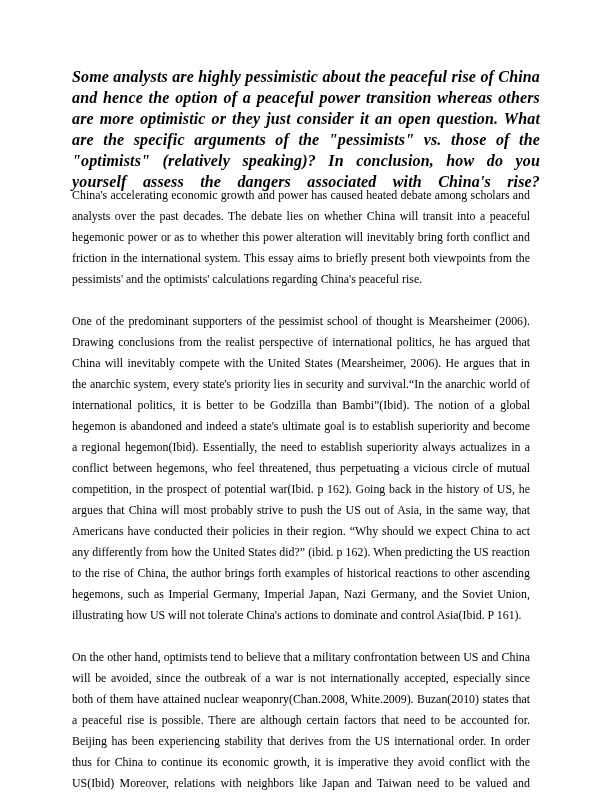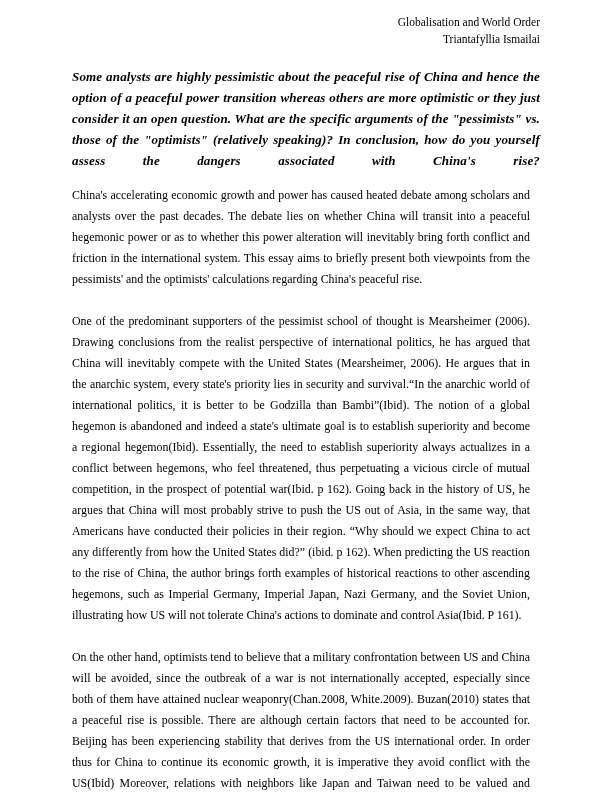--- a/index.html
+++ b/index.html
@@ -36,21 +36,21 @@
   }
 
   
   .prompt-block {
     position: absolute;
     left: 72px;
     width: 468px;
     top: 66px;
     font-style: italic;
     font-weight: bold;
-    font-size: 13px;
+    font-size: 16px;
     line-height: 21px;
     text-align: justify;
     text-justify: inter-word;
     letter-spacing: 0.15px;
   }
   
   .prompt-block::after {
     content: "";
     display: inline-block;
     width: 100%;
@@ -74,24 +74,20 @@
   }
   .body-text p:last-child {
     margin-bottom: 0;
   }
 </style>
 </head>
 <body>
 
 <div class="page">
 
-  <div class="doc-header">
-    <span class="hdr-line">Globalisation and World Order</span>
-    <span class="hdr-line">Triantafyllia Ismailai</span>
-  </div>
 
   <div class="prompt-block">Some analysts are highly pessimistic about the peaceful rise of China and hence the option of a peaceful power transition whereas others are more optimistic or they just consider it an open question. What are the specific arguments of the "pessimists" vs. those of  the "optimists" (relatively speaking)? In conclusion, how do you yourself assess the dangers associated with China's rise?</div>
 
   <div class="body-text">
     <p>China's accelerating economic growth and power has caused heated debate among scholars and analysts over the past decades. The debate lies on whether China will transit into a peaceful hegemonic power or as to whether this power alteration will inevitably bring forth conflict and friction in the international system. This essay aims to briefly present both viewpoints from the pessimists' and the optimists' calculations regarding China's peaceful rise.</p>
     <p>One of the predominant supporters of the pessimist school of thought is Mearsheimer (2006). Drawing conclusions from the realist perspective of international politics, he has argued that China will inevitably compete with the United States (Mearsheimer, 2006). He argues that in the anarchic system, every state's priority lies in security and survival.“In the anarchic world of international politics, it is better to be Godzilla than Bambi”(Ibid). The notion of a global hegemon is abandoned and indeed a state's ultimate goal is to establish superiority and become a regional hegemon(Ibid). Essentially, the need to establish superiority always actualizes in a conflict between hegemons, who feel threatened, thus perpetuating a vicious circle of mutual competition, in the prospect of potential war(Ibid. p 162). Going back in the history of US, he argues that China will most probably strive to push the US out of Asia, in the same way, that Americans have conducted their policies in their region. “Why should we expect China to act any differently from how the United States did?” (ibid. p 162). When predicting the US reaction to the rise of China, the author brings forth examples of historical reactions to other ascending hegemons, such as Imperial Germany, Imperial Japan, Nazi Germany, and the Soviet Union, illustrating how US will not tolerate China's actions to dominate and control Asia(Ibid. P 161).</p>
     <p>On the other hand, optimists tend to believe that a military confrontation between US and China will be avoided, since the outbreak of a war is not internationally accepted, especially since both of them have attained nuclear weaponry(Chan.2008, White.2009). Buzan(2010) states that a peaceful rise is possible. There are although certain factors that need to be accounted for. Beijing has been experiencing stability that derives from the US international order. In order thus for China to continue its economic growth, it is imperative they avoid conflict with the US(Ibid) Moreover, relations with neighbors like Japan and Taiwan need to be valued and ameliorated, if a peaceful rise is a goal(Ibid).</p>
   </div>
 
 </div>

